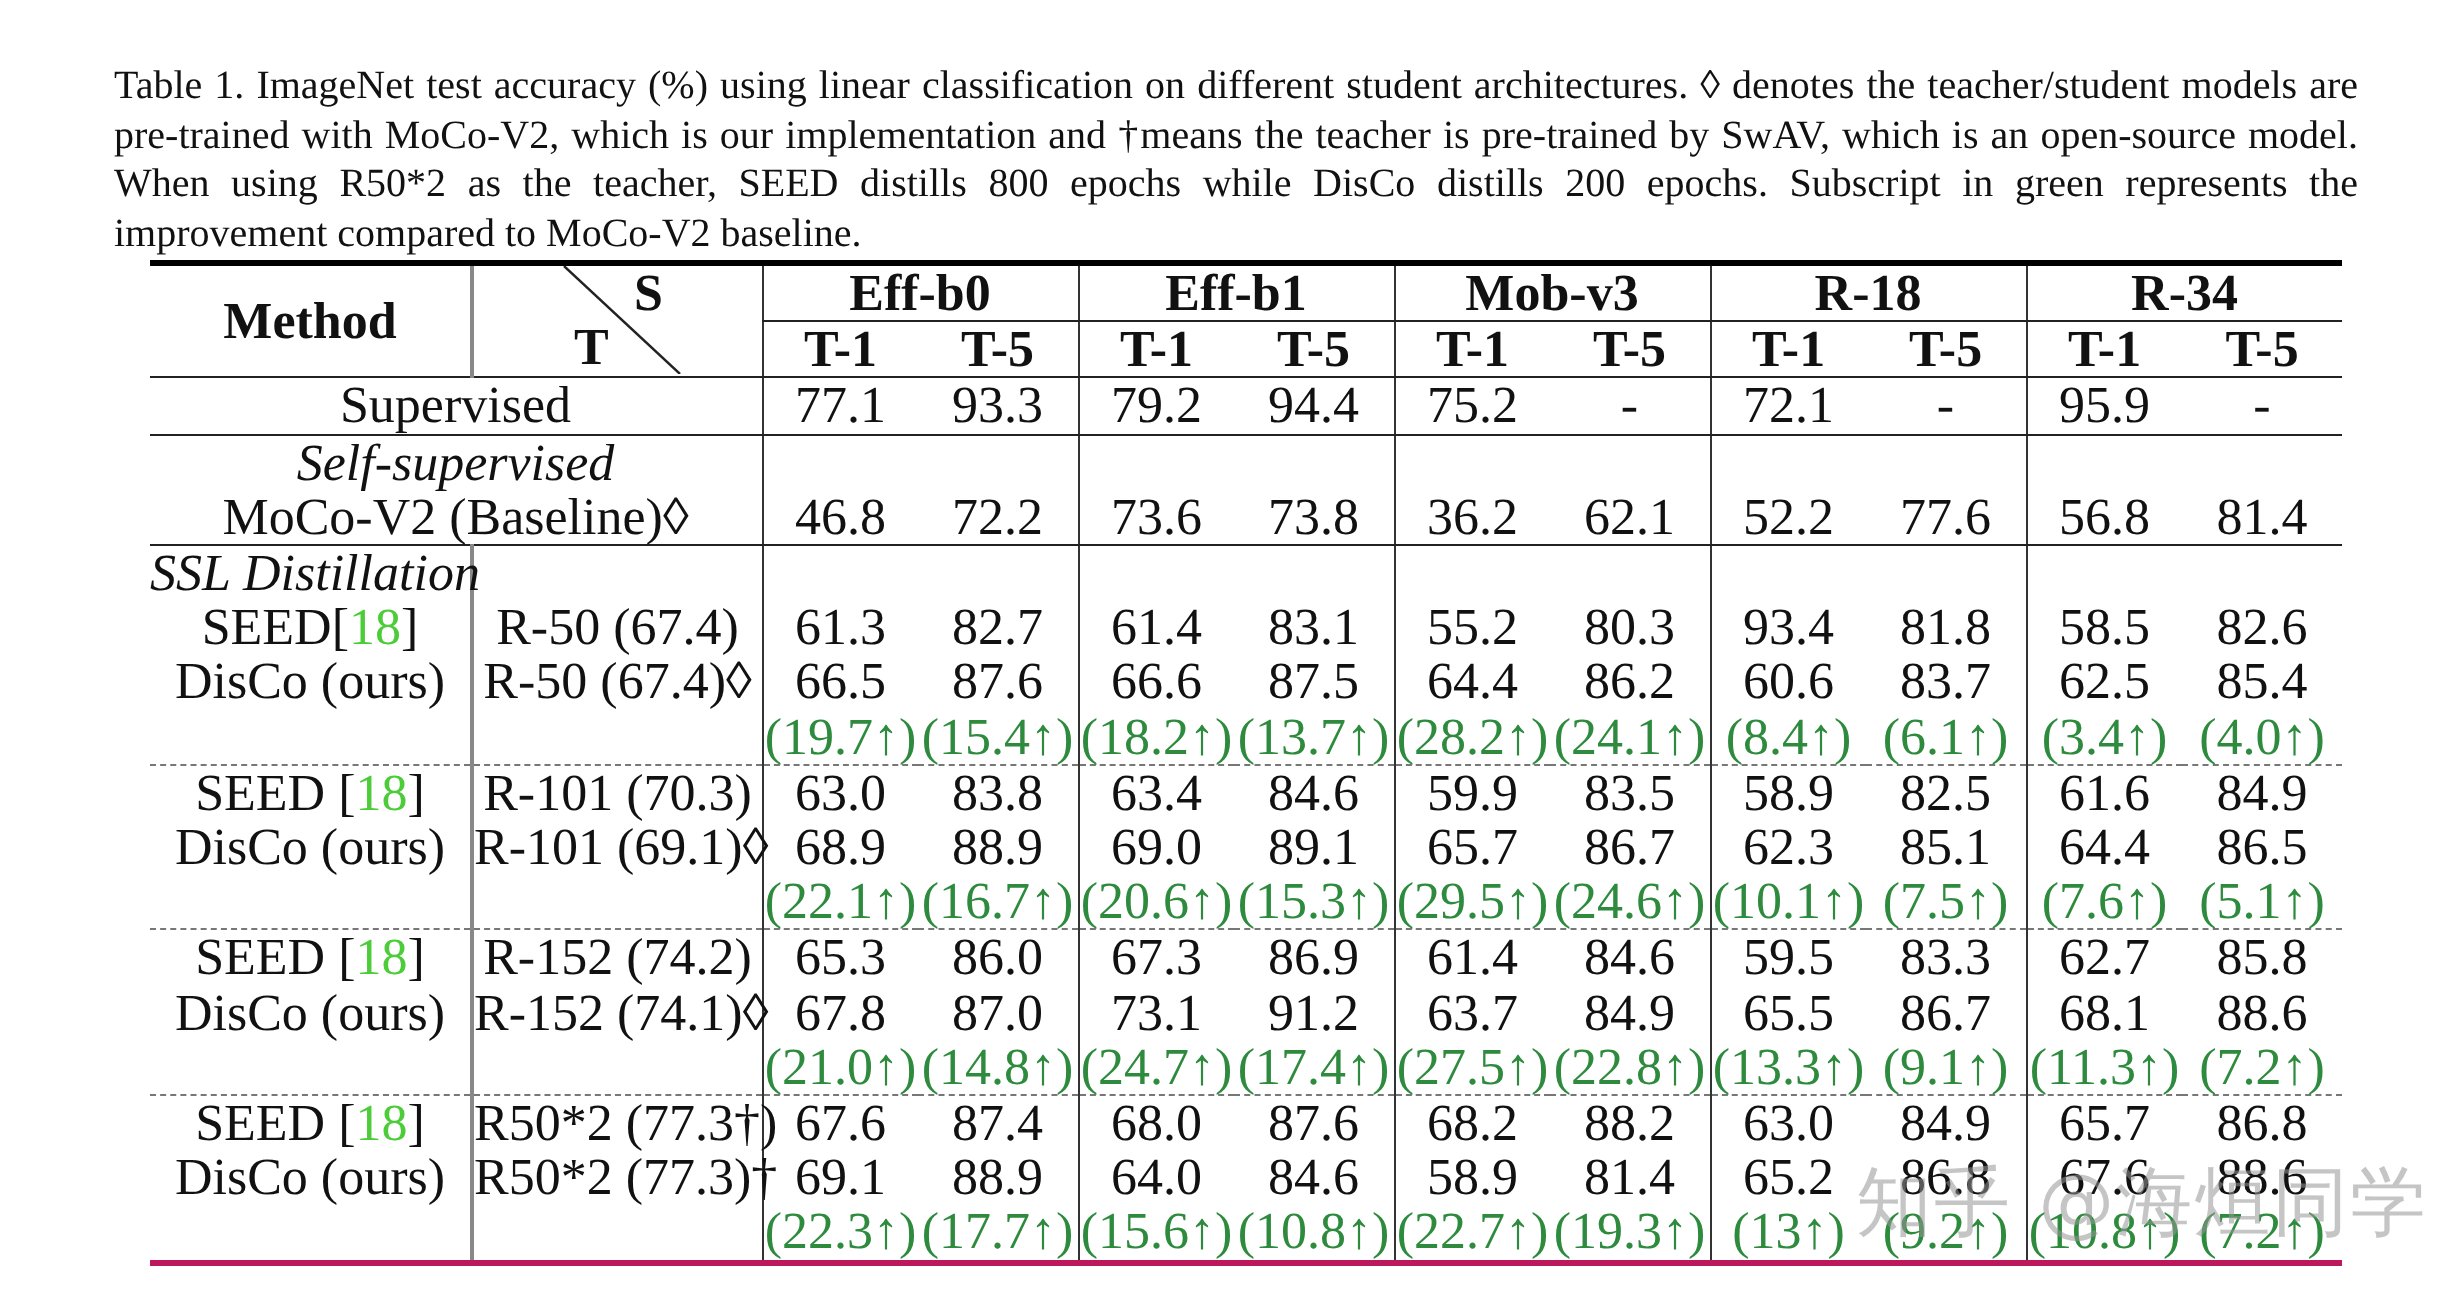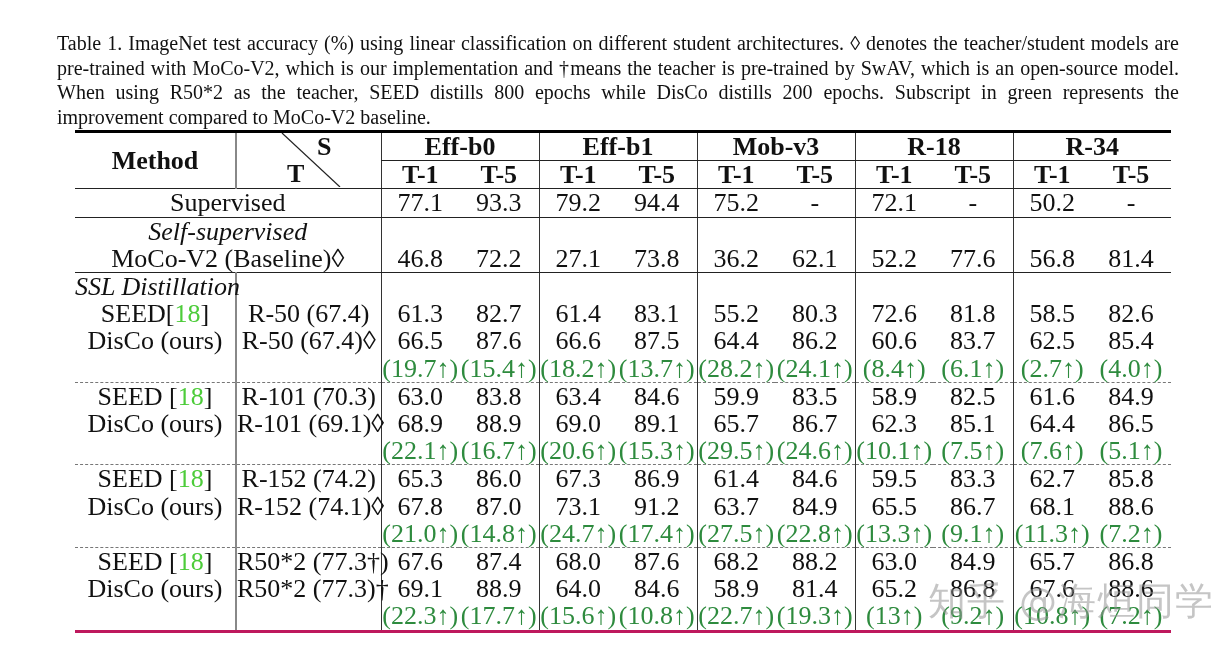--- a/index.html
+++ b/index.html
@@ -94,41 +94,41 @@
     <tr class="hr">
       <td colspan="2" class="b hr">Supervised</td>
       <td class="vl hr">77.1</td>
       <td class="hr">93.3</td>
       <td class="vl hr">79.2</td>
       <td class="hr">94.4</td>
       <td class="vl hr">75.2</td>
       <td class="hr">-</td>
       <td class="vl hr">72.1</td>
       <td class="hr">-</td>
-      <td class="vl hr">50.2</td>
+      <td class="vl hr">95.9</td>
       <td class="hr">-</td>
     </tr>
     <tr>
       <td colspan="2" class="i">Self-supervised</td>
       <td class="vl"></td>
         <td></td>
         <td class="vl"></td>
         <td></td>
         <td class="vl"></td>
         <td></td>
         <td class="vl"></td>
         <td></td>
         <td class="vl"></td>
         <td></td>
     </tr>
     <tr>
       <td colspan="2" class="hr">MoCo-V2 (Baseline)◊</td>
       <td class="vl hr">46.8</td>
       <td class="hr">72.2</td>
-      <td class="vl hr">27.1</td>
+      <td class="vl hr">73.6</td>
       <td class="hr">73.8</td>
       <td class="vl hr">36.2</td>
       <td class="hr">62.1</td>
       <td class="vl hr">52.2</td>
       <td class="hr">77.6</td>
       <td class="vl hr">56.8</td>
       <td class="hr">81.4</td>
     </tr>
     <tr>
       <td class="i">SSL Distillation</td>
@@ -146,21 +146,21 @@
     </tr>
   <tr>
         <td><span>SEED</span>[<span class="cite">18</span>]</td>
         <td class="vl-grey">R-50 (67.4)</td>
         <td class="vl">61.3</td>
         <td class="">82.7</td>
         <td class="vl">61.4</td>
         <td class="">83.1</td>
         <td class="vl">55.2</td>
         <td class="">80.3</td>
-        <td class="vl">72.6</td>
+        <td class="vl">93.4</td>
         <td class="">81.8</td>
         <td class="vl">58.5</td>
         <td class="">82.6</td>
       </tr>
       <tr>
         <td class="b">DisCo (ours)</td>
         <td class="vl-grey">R-50 (67.4)◊</td>
         <td class="vl b">66.5</td>
         <td class="b">87.6</td>
         <td class="vl b">66.6</td>
@@ -176,21 +176,21 @@
         <td class="dash"></td>
         <td class="vl-grey dash"></td>
         <td class="green dash vl">(19.7↑)</td>
         <td class="green dash ">(15.4↑)</td>
         <td class="green dash vl">(18.2↑)</td>
         <td class="green dash ">(13.7↑)</td>
         <td class="green dash vl">(28.2↑)</td>
         <td class="green dash ">(24.1↑)</td>
         <td class="green dash vl">(8.4↑)</td>
         <td class="green dash ">(6.1↑)</td>
-        <td class="green dash vl">(2.7↑)</td>
+        <td class="green dash vl">(3.4↑)</td>
         <td class="green dash ">(4.0↑)</td>
       </tr>
       <tr>
         <td><span>SEED </span>[<span class="cite">18</span>]</td>
         <td class="vl-grey">R-101 (70.3)</td>
         <td class="vl">63.0</td>
         <td class="">83.8</td>
         <td class="vl">63.4</td>
         <td class="">84.6</td>
         <td class="vl">59.9</td>

